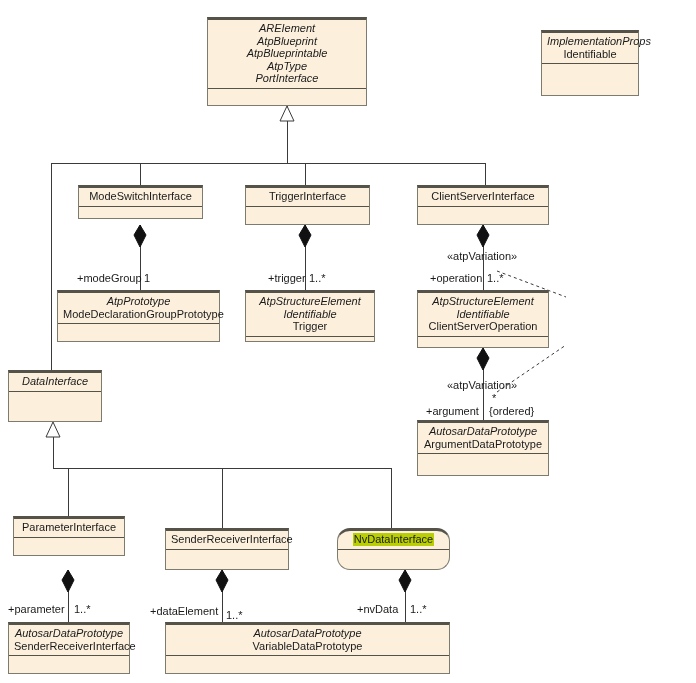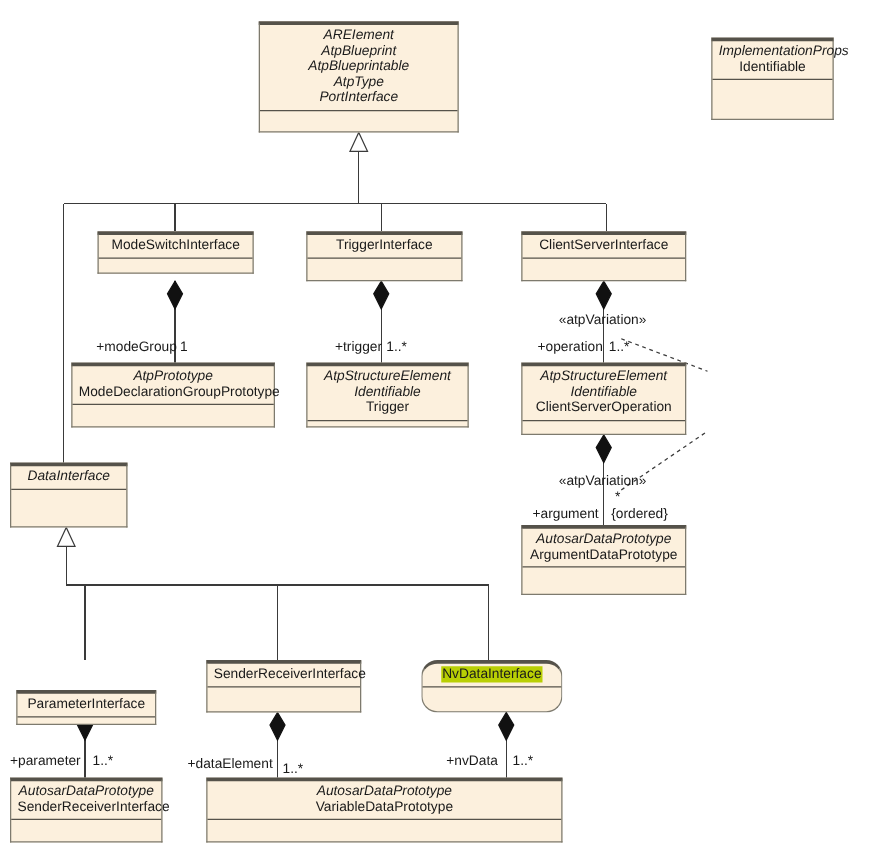--- a/index.html
+++ b/index.html
@@ -95,21 +95,21 @@
     <div class="sec hdr">
       <div class="stereo">AREIement</div>
       <div class="stereo">AtpBlueprint</div>
       <div class="stereo">AtpBlueprintable</div>
       <div class="stereo">AtpType</div>
       <div class="cname abstract">PortInterface</div>
     </div>
     <div class="sec body"></div>
   </div>
 
-  <div class="uml" style="left:541px;top:30px;width:98px;height:66px;margin-left:28px;">
+  <div class="uml" style="left:541px;top:30px;width:98px;height:66px;">
     <div class="sec hdr">
       <div class="stereo">ImplementationProps</div>
       <div class="cname">Identifiable</div>
     </div>
     <div class="sec body"></div>
   </div>
 
   <div class="uml" style="left:78px;top:185px;width:125px;height:34px;">
     <div class="sec hdr center">
       <div class="cname">ModeSwitchInterface</div>
@@ -165,21 +165,21 @@
     <div class="sec body"></div>
   </div>
 
   <div class="uml" style="left:8px;top:370px;width:94px;height:52px;">
     <div class="sec hdr center">
       <div class="cname abstract">DataInterface</div>
     </div>
     <div class="sec body"></div>
   </div>
 
-  <div class="uml" style="left:13px;top:552px;width:112px;height:28px;">
+  <div class="uml" style="left:13px;top:516px;width:112px;height:40px;">
     <div class="sec hdr center">
       <div class="cname">ParameterInterface</div>
     </div>
     <div class="sec body"></div>
   </div>
 
   <div class="uml" style="left:165px;top:528px;width:124px;height:42px;">
     <div class="sec hdr center">
       <div class="cname">SenderReceiverInterface</div>
     </div>

